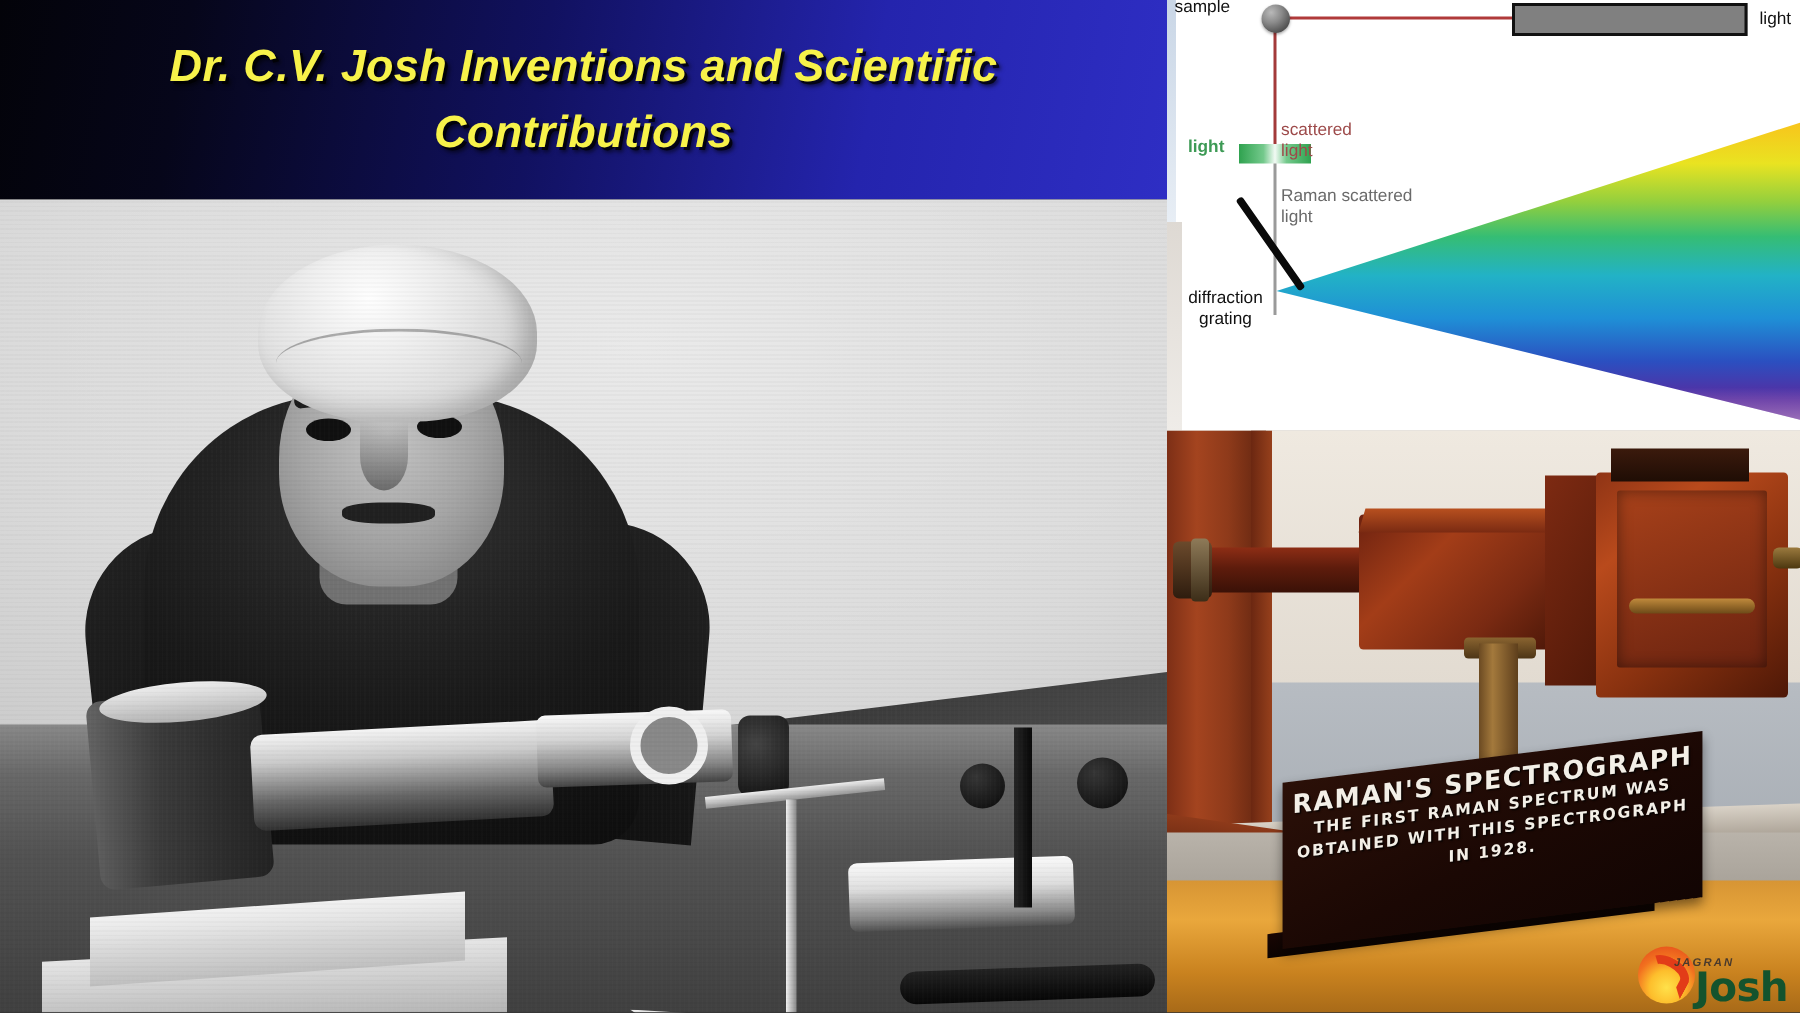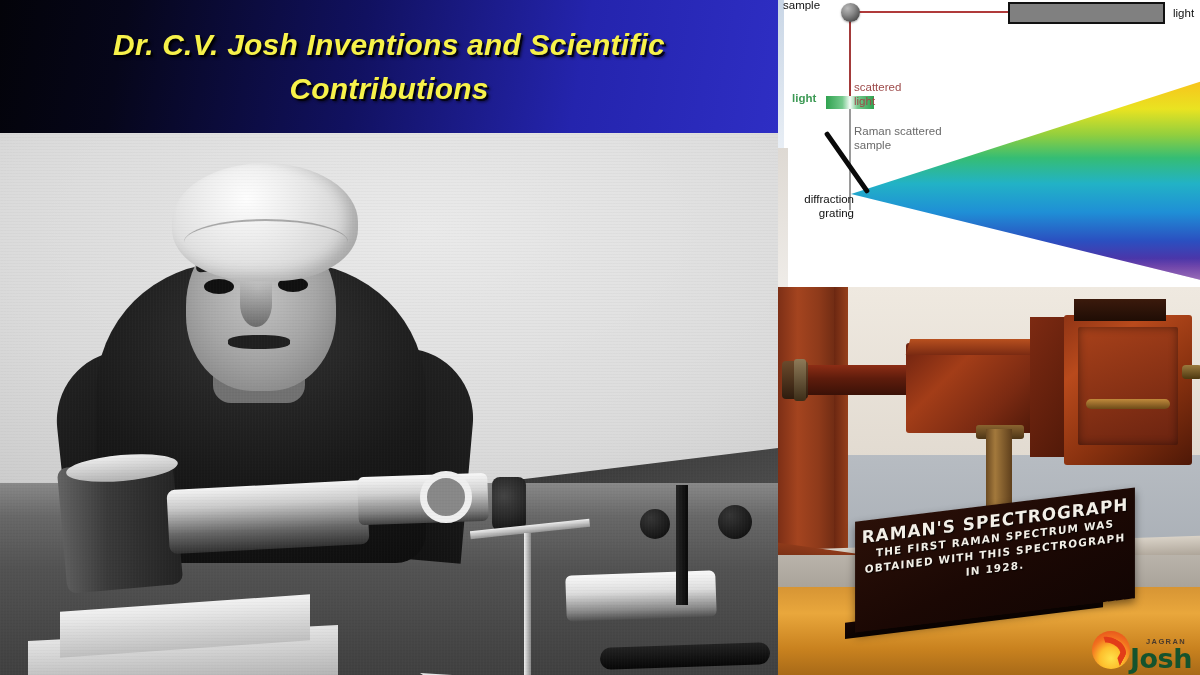--- a/index.html
+++ b/index.html
@@ -137,21 +137,21 @@
     background:linear-gradient(180deg,#c9d6e6,#e8eef5); }
   #diag-bottomtint{ position:absolute; left:0; top:148px; width:10px; height:139px;
     background:linear-gradient(180deg,#ded9d3,#efece8); }
 
   .dlabel { position:absolute; font-size:11.5px; line-height:1.25; white-space:pre; }
   #lbl-sample { left:5px; top:-2px; color:#111; }
   #lbl-laser  { left:395px; top:6px; color:#111; }
   #lbl-scattered { left:76px; top:36px; color:#9d4a4a;margin-top:44px; }
   #lbl-filter { left:14px; top:91px; color:#3d9a55; font-weight:bold; }
   #lbl-raman  { left:76px; top:124px; color:#6a6a6a; }
-  #lbl-grating{ left:2px; top:192px; color:#111; text-align:right; width:74px; }
+  #lbl-grating{ left:2px; top:192px; color:#111; text-align:center; width:74px; }
 
   #laser-box { position:absolute; left:230px; top:2px; width:157px; height:22px;
     background:#808080; border:2px solid #111; }
   #beam-h { position:absolute; left:72px; top:11px; width:160px; height:2px; background:#b03a3a; }
   #beam-v { position:absolute; left:71px; top:12px; width:2px; height:88px; background:#a33a3a; }
   #beam-v2{ position:absolute; left:71px; top:106px; width:2px; height:104px; background:#9a9a9a; }
   #sample-ball { position:absolute; left:63px; top:3px; width:19px; height:19px; border-radius:50%;
     background:radial-gradient(circle at 34% 28%, #b9b9b9 0%, #8a8a8a 38%, #4a4a4a 80%, #2b2b2b 100%);
     box-shadow:0 1px 2px rgba(0,0,0,.35);}
   #filter-bar { position:absolute; left:48px; top:96px; width:48px; height:13px;
@@ -250,22 +250,22 @@
   #logo-circle {
     position:absolute; left:0; bottom:4px; width:38px; height:38px; border-radius:50%;
     background:radial-gradient(circle at 50% 72%, #ffe14a 0%, #fdbe2c 34%, #f2711f 62%, #e0431a 100%);
   }
   #logo-arc {
     position:absolute; left:3px; bottom:13px; width:32px; height:22px;
     border:6px solid #e23c18; border-bottom-color:transparent; border-left-color:transparent;
     border-radius:50% 50% 0 0; transform:rotate(28deg);
   }
   #logo-jagran {
-    position:absolute; left:54px; bottom:27px;
-    font-size:7.5px; font-weight:bold; letter-spacing:1.4px; color:#4a3a2c;
+    position:absolute; left:24px; bottom:27px;
+    font-size:7.5px; font-weight:bold; letter-spacing:1.4px; color:#4a3a2c;font-style:italic;
   }
   #logo-josh {
     position:absolute; left:38px; bottom:-1px;
     font-size:27px; font-weight:bold; color:#14532d; letter-spacing:-.5px;
     font-family:"DejaVu Sans", sans-serif;
   }
 </style>
 </head>
 <body>
 
@@ -328,21 +328,21 @@
     <div id="sample-ball"></div>
     <div id="filter-bar"></div>
     <div id="grating"></div>
 
     <div class="dlabel" id="lbl-sample">sample</div>
     <div class="dlabel" id="lbl-laser">light</div>
     <div class="dlabel" id="lbl-scattered">scattered
 light</div>
     <div class="dlabel" id="lbl-filter">light</div>
     <div class="dlabel" id="lbl-raman">Raman scattered
-sample</div>
+light</div>
     <div class="dlabel" id="lbl-grating">diffraction
 grating</div>
   </div>
 
   <div id="photo-spect">
     <div id="sp-wall-top"></div>
     <div id="sp-wall-bot"></div>
     <div id="sp-door"></div>
     <div id="sp-door2"></div>
     <div id="sp-shelf"></div>

